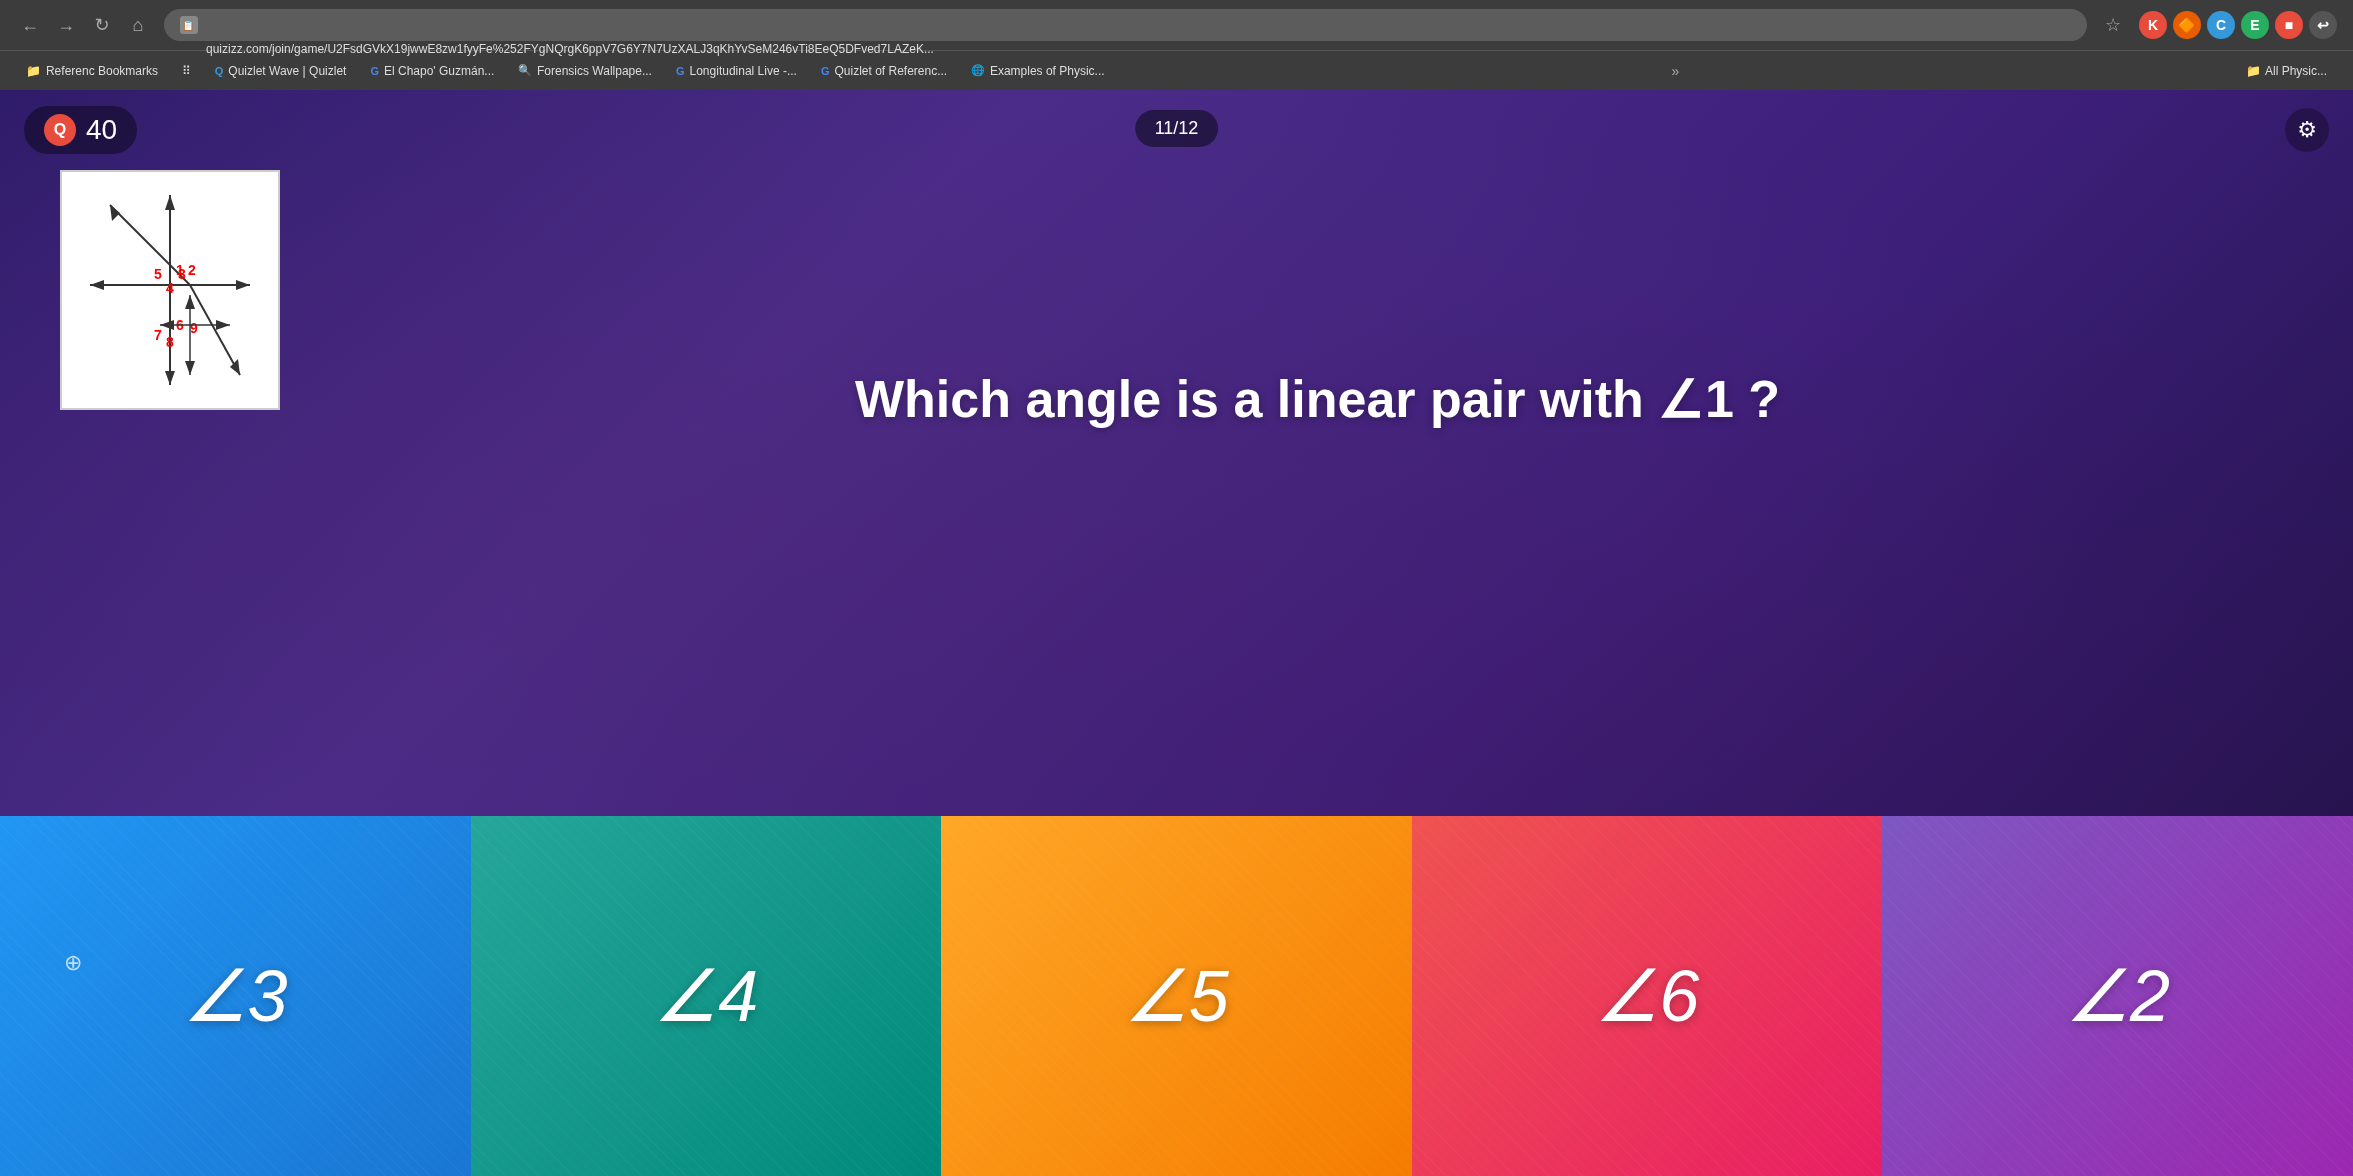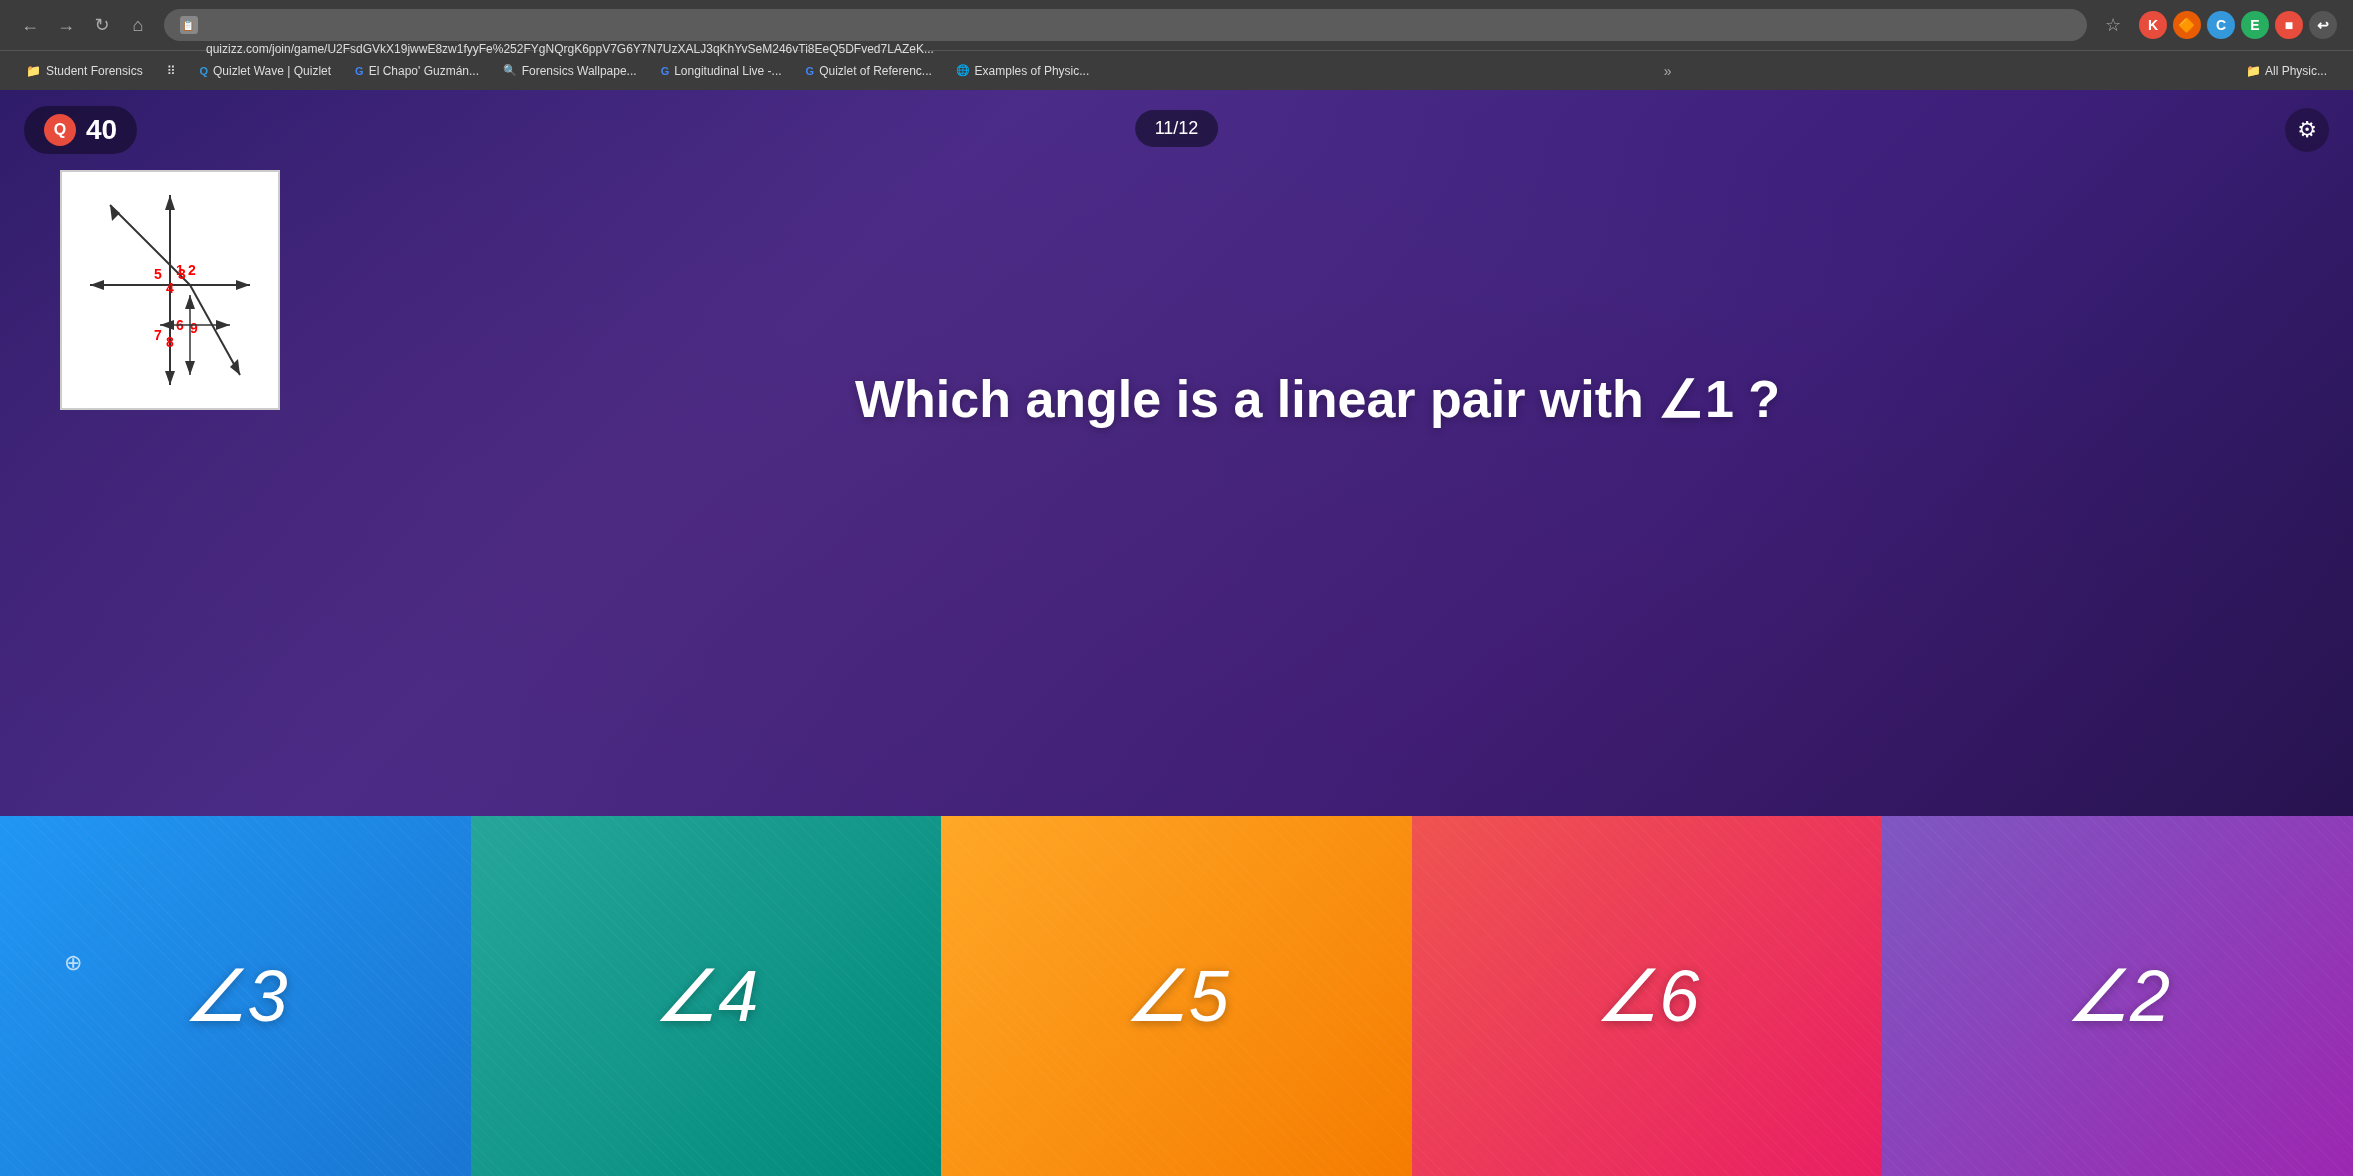--- a/index.html
+++ b/index.html
@@ -176,21 +176,21 @@
       display: flex;
       align-items: center;
       justify-content: center;
       color: white;
       font-size: 16px;
       font-weight: bold;
     }
     .score-value {
       color: white;
       font-size: 28px;
-      font-weight: bold;
+      font-weight: normal;
     }
     .settings-btn {
       width: 44px;
       height: 44px;
       background: rgba(0,0,0,0.3);
       border-radius: 50%;
       display: flex;
       align-items: center;
       justify-content: center;
       color: white;
@@ -321,21 +321,21 @@
       <div class="browser-icon icon-c">C</div>
       <div class="browser-icon icon-e" style="background:#27ae60;">E</div>
       <div class="browser-icon icon-red">■</div>
       <div class="browser-icon icon-ext">↩</div>
     </div>
   </div>
 
   <div class="bookmarks-bar">
     <div class="bookmark-item">
       <span>📁</span>
-      <span>Student Forensics</span>
+      <span>Referenc Bookmarks</span>
     </div>
     <div class="bookmark-item">
       <span>⠿</span>
     </div>
     <div class="bookmark-item">
       <span style="color:#3498db;font-weight:bold;font-size:11px;">Q</span>
       <span>Quizlet Wave | Quizlet</span>
     </div>
     <div class="bookmark-item">
       <span style="color:#4285f4;font-weight:bold;font-size:11px;">G</span>

